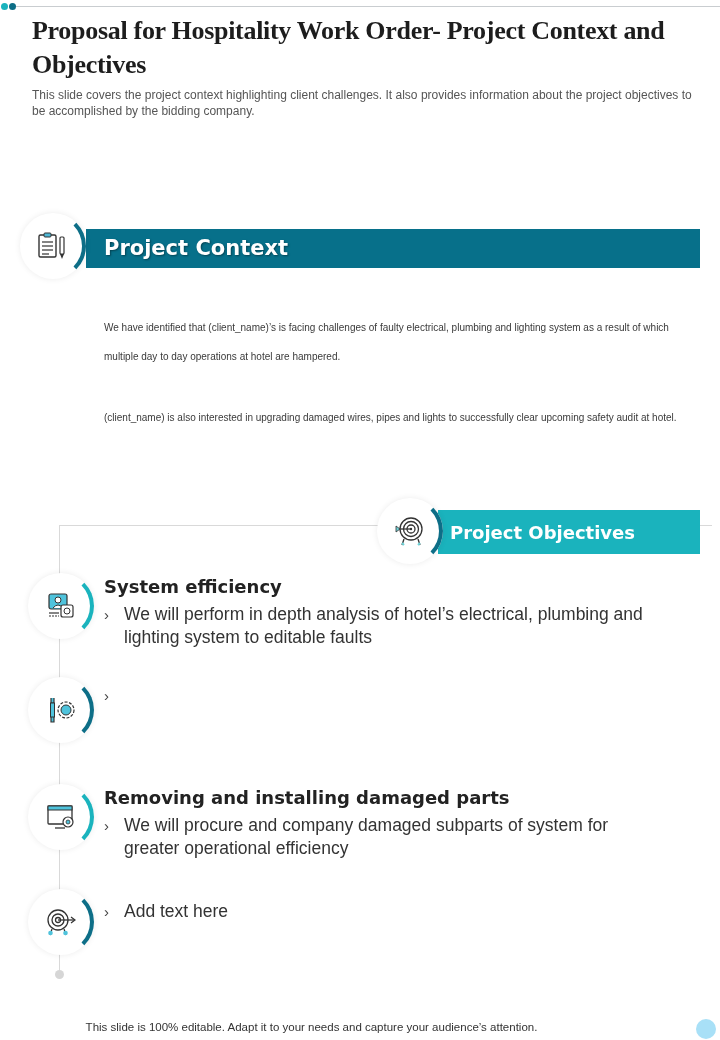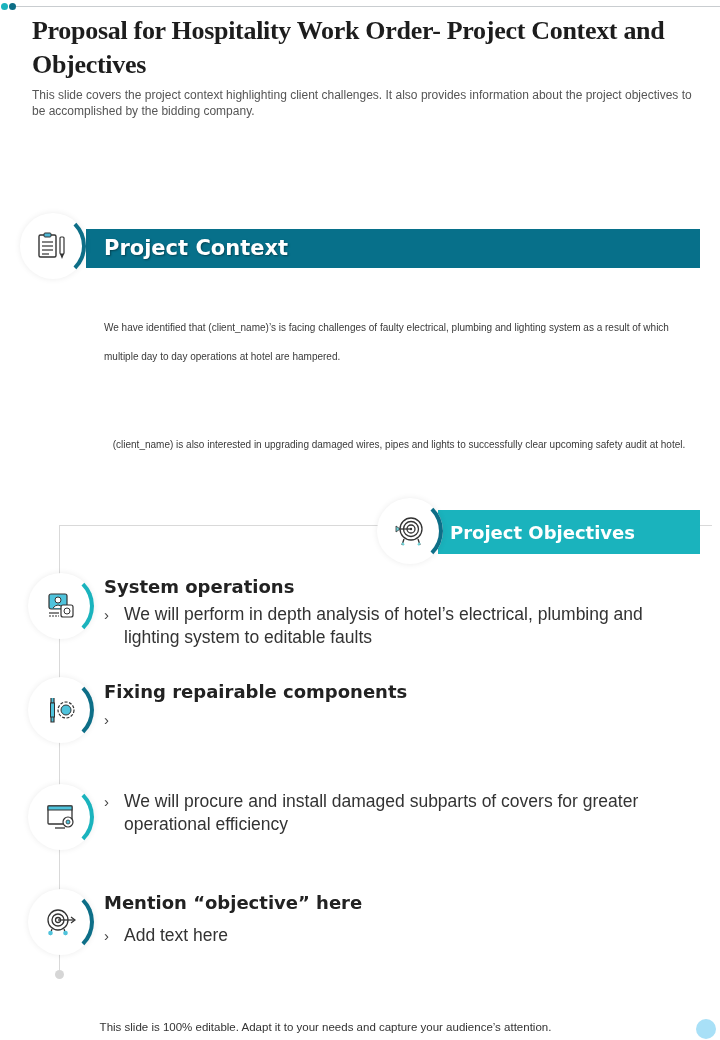--- a/index.html
+++ b/index.html
@@ -18,35 +18,35 @@
   .icon-circle svg { display: block; }
   .arc { position: absolute; width: 66px; height: 66px; border-radius: 50%; border: 4px solid transparent; }
   .arc-dark { border-right-color: #0d6e87; border-top-color: transparent; transform: rotate(0deg); }
   .arc-teal { border-right-color: #1ab3bd; }
 
   .context-bar { position: absolute; left: 86px; top: 229px; width: 614px; height: 39px; background: #07708a; }
   .context-title { position: absolute; left: 104px; top: 236px; font-family: "DejaVu Sans", sans-serif; font-weight: bold; font-size: 21px; color: #fff; text-shadow: 1px 1px 2px rgba(0,0,0,0.4); }
 
   .context-text { position: absolute; left: 104px; width: 590px; font-size: 10px; line-height: 29px; color: #3a3a3a; margin-top: 22px; }
   .p1 { top: 291px; }
-  .p2 { top: 408px; text-align: center; }
+  .p2 { top: 381px; }
 
   .obj-line-h { position: absolute; left: 59px; top: 525px; width: 653px; height: 1px; background: #d9d9d9; }
   .obj-line-v { position: absolute; left: 59px; top: 525px; width: 1px; height: 450px; background: #d9d9d9; }
   .end-dot { position: absolute; left: 55px; top: 970px; width: 9px; height: 9px; border-radius: 50%; background: #d6d6d6; }
 
   .obj-bar { position: absolute; left: 438px; top: 510px; width: 262px; height: 44px; background: #1ab3bd; }
   .obj-title { position: absolute; left: 450px; top: 522px; font-family: "DejaVu Sans", sans-serif; font-weight: bold; font-size: 18px; color: #fff; }
 
   .obj-item { position: absolute; left: 104px; width: 560px; }
   .obj-head { font-family: "DejaVu Sans", sans-serif; font-weight: bold; font-size: 18px; line-height: 24px; color: #222; }
   .obj-body { position: relative; margin-top: 4px; padding-left: 20px; font-size: 17.5px; line-height: 23px; color: #333; }
   .obj-body .chev { position: absolute; left: 0; top: 0; font-size: 15px; color: #444; }
 
-  .footer { position: absolute; left: 14px; width: 623px; top: 1021px; text-align: center; font-size: 11.5px; color: #333; }
+  .footer { position: absolute; left: 0; width: 623px; top: 1021px; text-align: center; font-size: 11.5px; color: #333; }
   .corner-dot { position: absolute; left: 696px; top: 1019px; width: 20px; height: 20px; border-radius: 50%; background: #a8e0f7; }
 </style>
 </head>
 <body>
 
 <div class="top-line"></div>
 <div class="dot dot1"></div>
 <div class="dot dot2"></div>
 
 <h1 class="title">Proposal for Hospitality Work Order- Project Context and Objectives</h1>
@@ -145,29 +145,28 @@
       <path d="M26 10 L30 13 L26 16" fill="none" stroke="#333" stroke-width="1.2"></path>
       <path d="M7 22 L5 28 M19 22 L21 28" stroke="#333" stroke-width="1.2"></path>
       <circle cx="5.5" cy="26" r="2.3" fill="#4fc3dc"></circle>
       <circle cx="20.5" cy="26" r="2.3" fill="#4fc3dc"></circle>
     </svg>
   </span>
 </div>
 <div class="arc arc-dark" style="left:28px; top:889px;"></div>
 
 <div class="obj-item" style="top:575px;">
-  <h3 class="obj-head">System operations</h3>
+  <h3 class="obj-head">System efficiency</h3>
   <p class="obj-body"><span class="chev">›</span><span>We will perform in depth analysis of hotel’s electrical, plumbing and lighting system to editable faults</span></p>
 </div>
 <div class="obj-item" style="top:680px;">
-  <h3 class="obj-head">Fixing repairable components</h3>
   <p class="obj-body"><span class="chev">›</span></p>
 </div>
 <div class="obj-item" style="top:786px;">
-  <p class="obj-body"><span class="chev">›</span><span>We will procure and install damaged subparts of covers for greater operational efficiency</span></p>
+  <h3 class="obj-head">Removing and installing damaged parts</h3>
+  <p class="obj-body"><span class="chev">›</span><span>We will procure and company damaged subparts of system for greater operational efficiency</span></p>
 </div>
 <div class="obj-item" style="top:891px;">
-  <h3 class="obj-head">Mention “objective” here</h3>
   <p class="obj-body" style="margin-top:9px;"><span class="chev">›</span><span>Add text here</span></p>
 </div>
 
 <p class="footer">This slide is 100% editable. Adapt it to your needs and capture your audience’s attention.</p>
 <div class="corner-dot"></div>
 
 </body></html>

